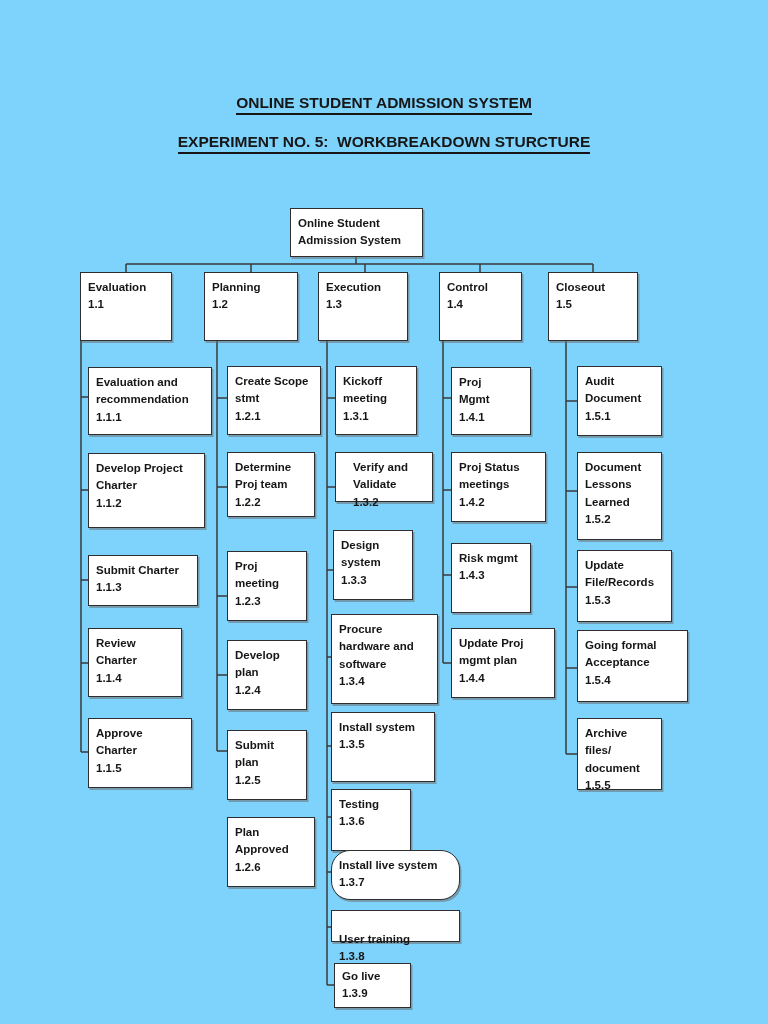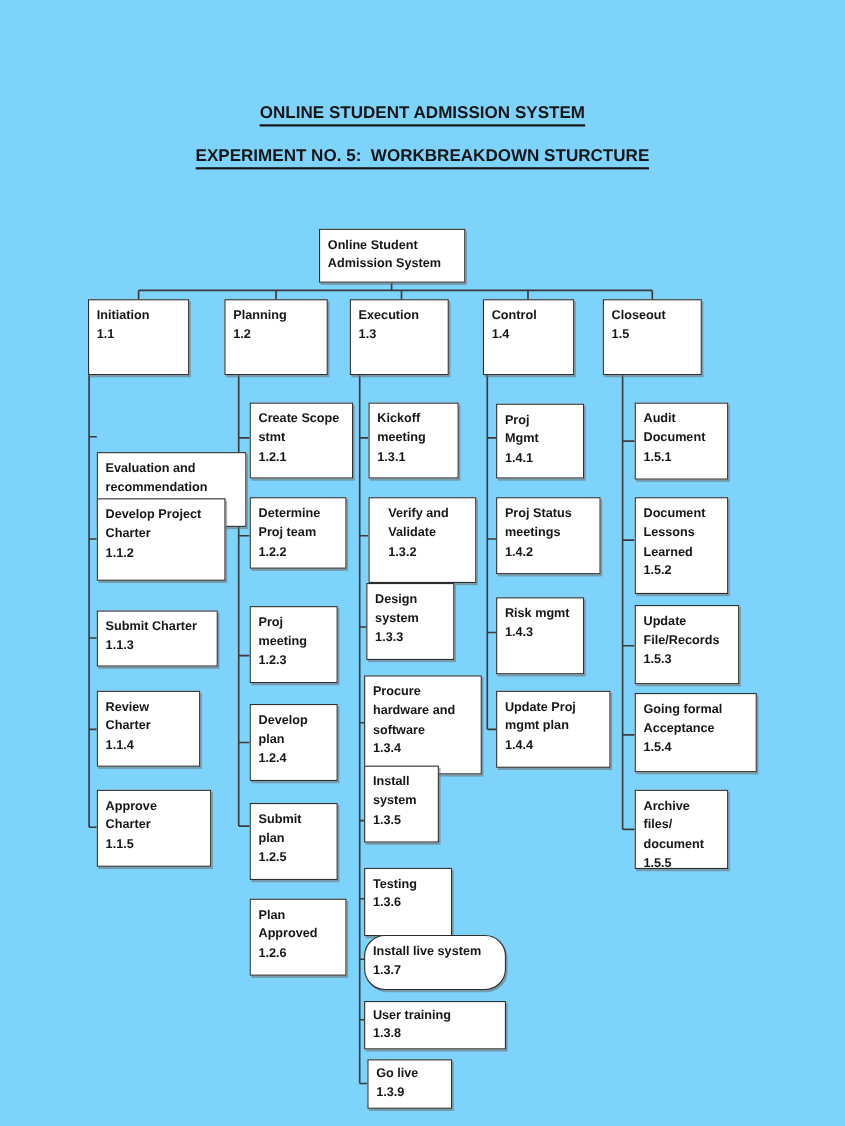--- a/index.html
+++ b/index.html
@@ -52,41 +52,41 @@
       M566 341 L566 754
       M566 401 L577 401  M566 491 L577 491  M566 587 L577 587  M566 668 L577 668  M566 754 L577 754
     "></path>
   </svg>
 
   <div class="node" style="left:290px;top:208px;width:133px;height:49px;">
     <div class="nl">Online Student Admission System</div>
   </div>
 
   <div class="node" style="left:80px;top:272px;width:92px;height:69px;">
-    <div class="nl">Initiation</div>
+    <div class="nl">Evaluation</div>
     <div class="nc">1.1</div>
   </div>
   <div class="node" style="left:204px;top:272px;width:94px;height:69px;">
     <div class="nl">Planning</div>
     <div class="nc">1.2</div>
   </div>
   <div class="node" style="left:318px;top:272px;width:90px;height:69px;">
     <div class="nl">Execution</div>
     <div class="nc">1.3</div>
   </div>
   <div class="node" style="left:439px;top:272px;width:83px;height:69px;">
     <div class="nl">Control</div>
     <div class="nc">1.4</div>
   </div>
   <div class="node" style="left:548px;top:272px;width:90px;height:69px;">
     <div class="nl">Closeout</div>
     <div class="nc">1.5</div>
   </div>
 
-  <div class="node" style="left:88px;top:367px;width:136px;height:68px;margin-top:44px;">
+  <div class="node" style="left:88px;top:367px;width:124px;height:68px;">
     <div class="nl">Evaluation and recommendation</div>
     <div class="nc">1.1.1</div>
   </div>
   <div class="node" style="left:88px;top:453px;width:117px;height:75px;">
     <div class="nl">Develop Project Charter</div>
     <div class="nc">1.1.2</div>
   </div>
   <div class="node" style="left:88px;top:555px;width:110px;height:51px;">
     <div class="nl">Submit Charter</div>
     <div class="nc">1.1.3</div>
@@ -122,45 +122,45 @@
   </div>
   <div class="node" style="left:227px;top:817px;width:88px;height:70px;">
     <div class="nl">Plan Approved</div>
     <div class="nc">1.2.6</div>
   </div>
 
   <div class="node" style="left:335px;top:366px;width:82px;height:69px;">
     <div class="nl">Kickoff meeting</div>
     <div class="nc">1.3.1</div>
   </div>
-  <div class="node" style="left:335px;top:452px;width:98px;height:78px;padding-left:17px;">
+  <div class="node" style="left:335px;top:452px;width:98px;height:50px;padding-left:17px;">
     <div class="nl">Verify and Validate</div>
     <div class="nc">1.3.2</div>
   </div>
   <div class="node" style="left:333px;top:530px;width:80px;height:70px;">
     <div class="nl">Design system</div>
     <div class="nc">1.3.3</div>
   </div>
   <div class="node" style="left:331px;top:614px;width:107px;height:90px;">
     <div class="nl">Procure hardware and software</div>
     <div class="nc">1.3.4</div>
   </div>
-  <div class="node" style="left:331px;top:696px;width:68px;height:70px;">
+  <div class="node" style="left:331px;top:712px;width:104px;height:70px;">
     <div class="nl">Install system</div>
     <div class="nc">1.3.5</div>
   </div>
   <div class="node" style="left:331px;top:789px;width:80px;height:62px;">
     <div class="nl">Testing</div>
     <div class="nc">1.3.6</div>
   </div>
   <div class="node" style="left:331px;top:850px;width:129px;height:50px;border-radius:19px;">
     <div class="nl">Install live system</div>
     <div class="nc">1.3.7</div>
   </div>
-  <div class="node" style="left:331px;top:910px;width:129px;height:44px;padding-top:4px;">
+  <div class="node" style="left:331px;top:910px;width:129px;height:32px;padding-top:20px;">
     <div class="nl">User training</div>
     <div class="nc">1.3.8</div>
   </div>
   <div class="node" style="left:334px;top:963px;width:77px;height:45px;padding-top:4px;">
     <div class="nl">Go live</div>
     <div class="nc">1.3.9</div>
   </div>
 
   <div class="node" style="left:451px;top:367px;width:80px;height:68px;">
     <div class="nl">Proj

